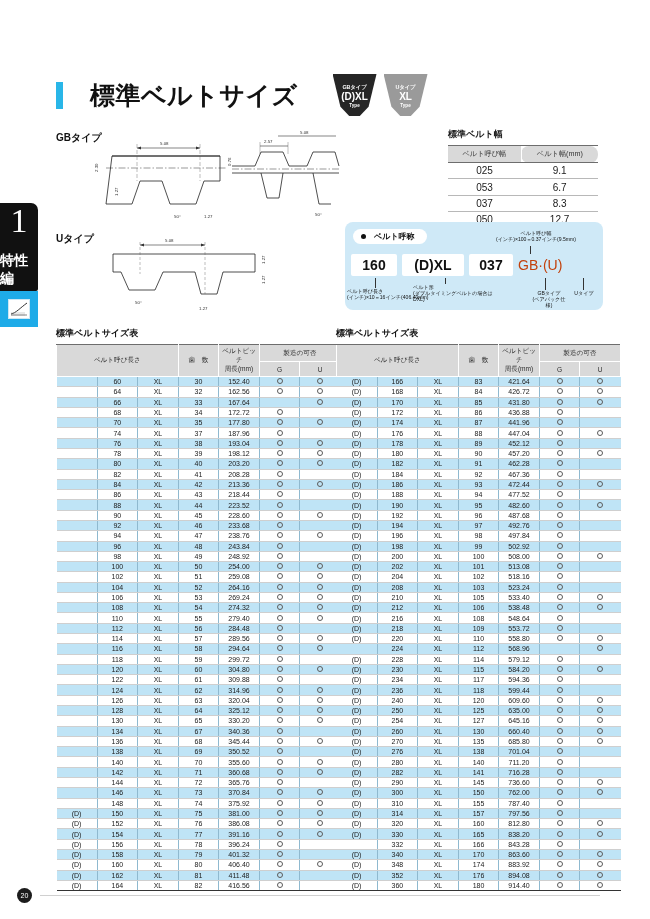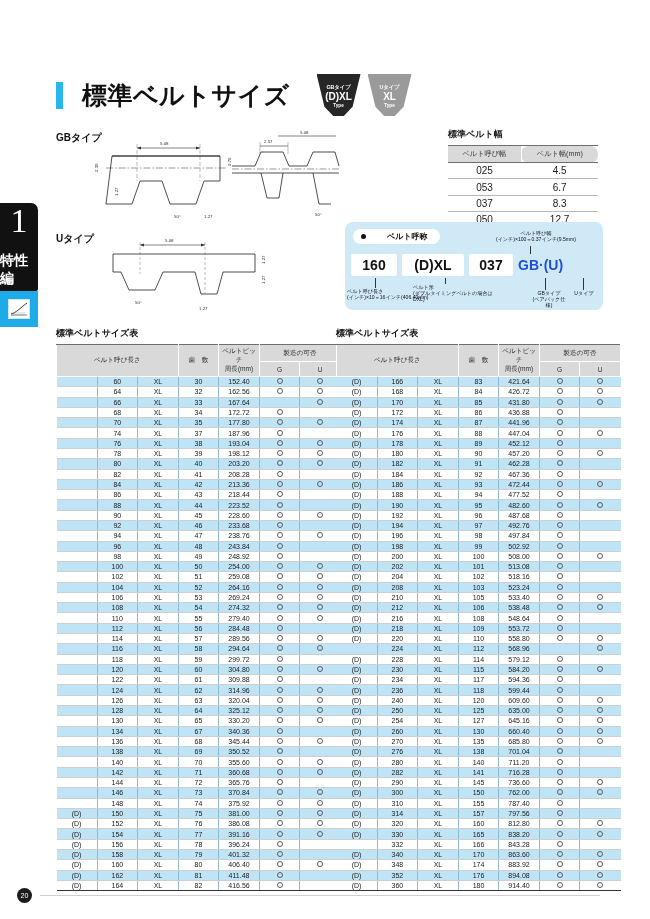--- a/index.html
+++ b/index.html
@@ -41,21 +41,21 @@
   }
   #side-tab .icobox .inner {
     width:22px; height:20px; background:#fff;
     border:1px solid #cfe7f3;
     display:block; position:relative;
   }
 
   
   #heading-row {
     position:absolute; left:56px; top:74px;
-    display:flex; align-items:center; gap:19px;
+    display:flex; align-items:center; gap:27px;
   }
   .head-bar { width:7px; height:27px; background:#29b6e8; }
   .head-text {
     font-size:25px; font-weight:700; letter-spacing:0.5px;
     color:#111;
   }
   .badges { display:flex; gap:7px; margin-left:8px; align-items:flex-start; }
   .badge {
     width:44px; height:42px; color:#fff;
     display:flex; flex-direction:column; align-items:center;
@@ -100,37 +100,37 @@
   #naming-panel {
     position:absolute; left:345px; top:222px;
     width:258px; height:88px;
     background:#cfe9f7; border-radius:8px;
   }
   #naming-pill {
     position:absolute; left:8px; top:7px;
     background:#fff; border-radius:9px;
     padding:2px 12px 2px 8px;
     font-size:8px; font-weight:700; color:#111;
-    display:flex; align-items:center; gap:21px;
+    display:flex; align-items:center; gap:8px;
   }
   #naming-pill .dot { width:5px;height:5px;border-radius:50%;background:#111; }
   .code-row {
     position:absolute; left:6px; top:32px;
     display:flex; align-items:center; gap:5px;
   }
   .code-box {
     background:#fff; border-radius:2px;
     font-size:14px; font-weight:700; color:#111;
     padding:3px 0; text-align:center;
   }
   .code-box.w1 { width:46px; }
   .code-box.w2 { width:62px; }
   .code-box.w3 { width:44px; }
   .code-plain {
-    font-size:14px; font-weight:700; color:#1d4ed8;
+    font-size:14px; font-weight:400; color:#c2410c;
   }
   .ann { position:absolute; font-size:5.1px; line-height:6.2px; color:#111; }
   #ann-width { left:128px; top:8px; text-align:center; width:126px; }
   #ann-len   { left:2px; top:66px; width:108px; }
   #ann-type  { left:68px; top:62px; width:90px; }
   #ann-gb    { left:186px; top:68px; width:36px; text-align:center; }
   #ann-u     { left:224px; top:68px; width:30px; text-align:center; }
   .tick { position:absolute; width:1px; background:#333; }
 
   
@@ -276,21 +276,21 @@
   <table class="bw">
     <thead>
       <tr>
         <th>ベルト呼び幅</th>
         <th>ベルト幅(mm)</th>
       </tr>
     </thead>
     <tbody>
         <tr>
           <td>025</td>
-          <td>4.5</td>
+          <td>9.1</td>
         </tr>
         <tr>
           <td>053</td>
           <td>6.7</td>
         </tr>
         <tr>
           <td>037</td>
           <td>8.3</td>
         </tr>
         <tr>

